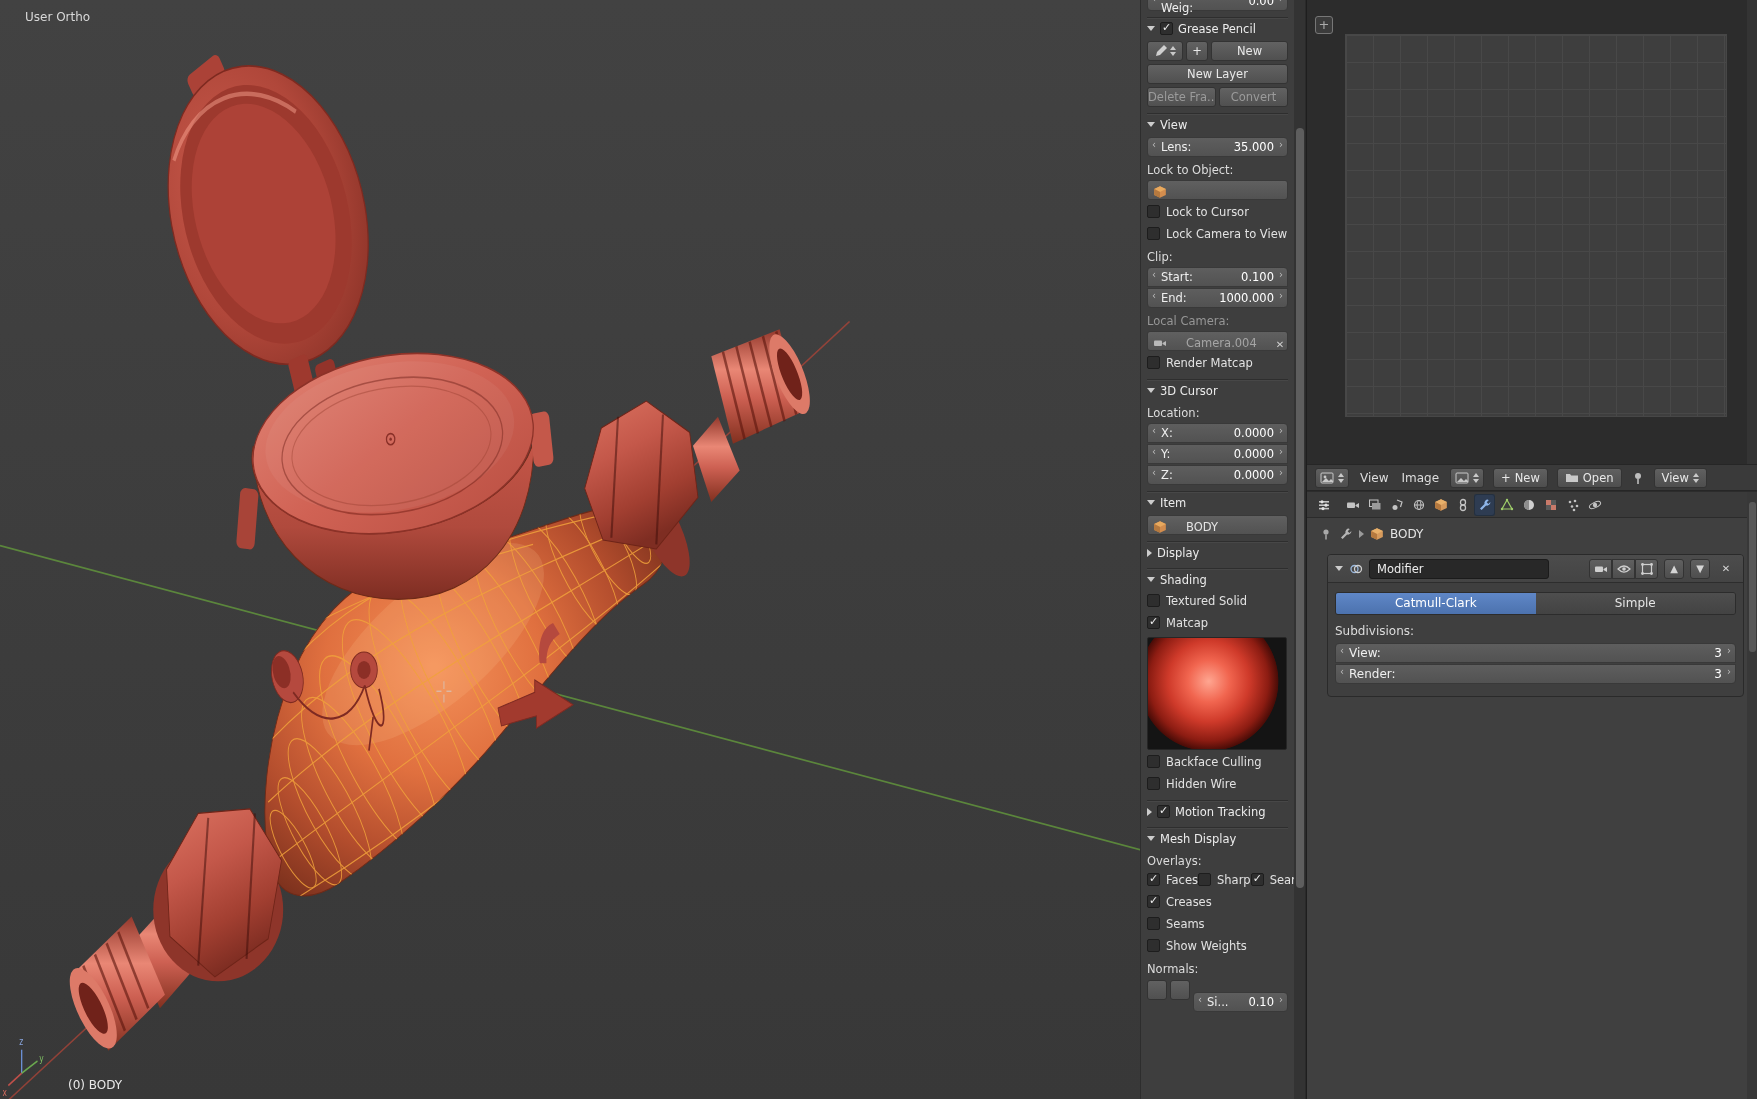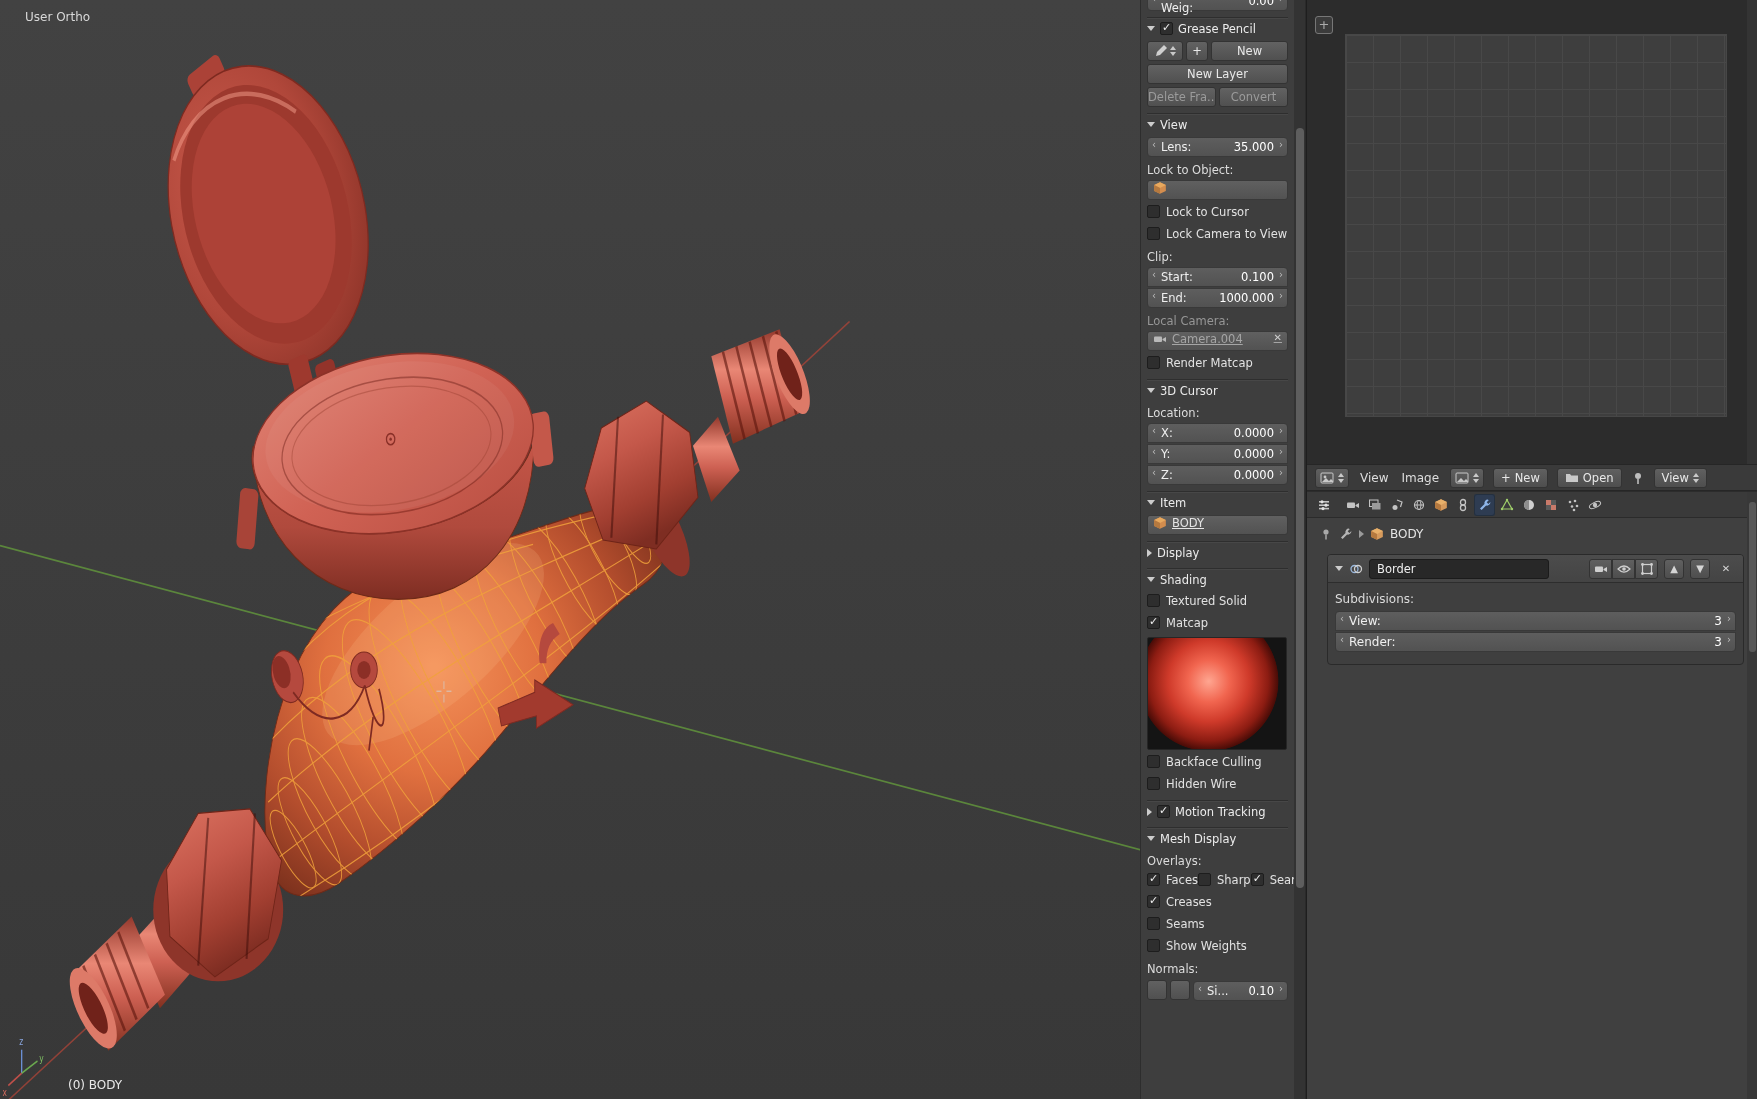--- a/index.html
+++ b/index.html
@@ -36,21 +36,21 @@
 .nf .val{color:#fff;}
 .nf::before{content:"‹";position:absolute;left:4px;top:1px;color:#bdbdbd;font-size:10px;}
 .nf::after{content:"›";position:absolute;right:4px;top:1px;color:#bdbdbd;font-size:10px;}
 .crow{display:flex;align-items:center;gap:6px;height:21px;margin-top:1px;}
 .cb{width:13px;height:13px;background:#2e2e2e;border:1px solid #1d1d1d;border-radius:2px;position:relative;flex:none;}
 .cb.on::after{content:"✓";position:absolute;left:1px;top:-2px;font-size:11px;color:#f0f0f0;}
 .clab{color:#e2e2e2;white-space:nowrap;overflow:hidden;}
 .mini{margin-top:6px;color:#dcdcdc;}
 .mini.gray{color:#969696;}
 .ifield{height:20px;background:linear-gradient(#606060,#525252);border:1px solid #393939;border-radius:3px;
-  display:flex;align-items:flex-start;gap:5px;padding:0 5px;margin-top:3px;text-decoration:underline;}
+  display:flex;align-items:flex-end;gap:19px;padding:0 5px;margin-top:3px;}
 .ifield .xbtn{margin-left:auto;color:#cfcfcf;font-size:10px;}
 .ifield.dimtext{color:#a5a5a5;}
 .matcap{margin-top:4px;width:140px;height:113px;border:1px solid #262626;border-radius:2px;
   background:radial-gradient(circle 70px at 44% 39%, #ffa691 0%, #f1654f 30%, #cf3a2a 58%, #8c1c12 85%, #4a0c07 99%, #141414 100%);}
 .mgrid{display:grid;grid-template-columns:1fr 1fr 1fr 1fr;column-gap:0;}
 .np-partial{display:flex;gap:3px;margin-top:4px;}
 .tinybtn{width:20px;height:20px;background:linear-gradient(#616161,#505050);border:1px solid #333;border-radius:3px;flex:none;}
 
 
 .right{position:absolute;left:1306px;top:0;width:451px;height:1099px;background:#2c2c2c;border-left:1px solid #1e1e1e;}
@@ -454,21 +454,21 @@
         <span class="clab">Seams</span>
       </div>
       <div class="crow">
         <span class="cb"></span>
         <span class="clab">Show Weights</span>
       </div>
       <div class="mini">Normals:</div>
       <div class="np-partial">
         <span class="tinybtn"></span>
         <span class="tinybtn"></span>
-        <span class="nf" style="flex:1;margin-top:1px;align-items:center;">
+        <span class="nf" style="flex:1;margin-top:12px;align-items:center;">
           <span class="lab">Si...</span>
           <span class="val">0.10</span>
         </span>
       </div>
     </div>
     <div class="np-scroll">
         <div class="np-thumb"></div>
       </div>
   </div>
 
@@ -640,21 +640,21 @@
       </div>
 
 
       <div class="modpanel">
         <div class="mod-h">
           <span class="tri-o"></span>
           <svg class="i" viewBox="0 0 14 14">
             <circle cx="5.5" cy="7" r="3.5" fill="none" stroke="#9ab8dd" stroke-width="1.3"></circle>
             <circle cx="9" cy="7" r="3.5" fill="none" stroke="#cfcfcf" stroke-width="1.3"></circle>
           </svg>
-          <span class="mod-name">Border</span>
+          <span class="mod-name">Modifier</span>
           <span class="mod-tgl">
             <span class="t">
               <svg class="i" viewBox="0 0 14 14">
                   <rect x="1" y="4.5" width="8" height="5.5" rx="1" fill="#cfcfcf"></rect>
                   <path d="M9.5 7 13 5v5l-3.5-2z" fill="#cfcfcf"></path>
                 </svg>
             </span>
             <span class="t">
               <svg class="i" viewBox="0 0 14 14">
                   <path d="M1 7q6-6 12 0q-6 6-12 0z" fill="none" stroke="#cfcfcf" stroke-width="1.2"></path>
@@ -669,20 +669,24 @@
                   <circle cx="2.5" cy="11.5" r="1.4" fill="#cfcfcf"></circle>
                   <circle cx="11.5" cy="11.5" r="1.4" fill="#cfcfcf"></circle>
                 </svg>
             </span>
           </span>
           <span class="sqbtn">▲</span>
           <span class="sqbtn">▼</span>
           <span class="sqbtn" style="border:none;background:none;">✕</span>
         </div>
         <div class="mod-body">
+          <div class="seg">
+            <span class="s sel">Catmull-Clark</span>
+            <span class="s">Simple</span>
+          </div>
           <div class="cols">
             <div class="col">
               <div class="collab">Subdivisions:</div>
               <div class="nf stack-top" style="margin-top:0;">
                 <span class="lab">View:</span>
                 <span class="val">3</span>
               </div>
               <div class="nf stack-bot">
                 <span class="lab">Render:</span>
                 <span class="val">3</span>

